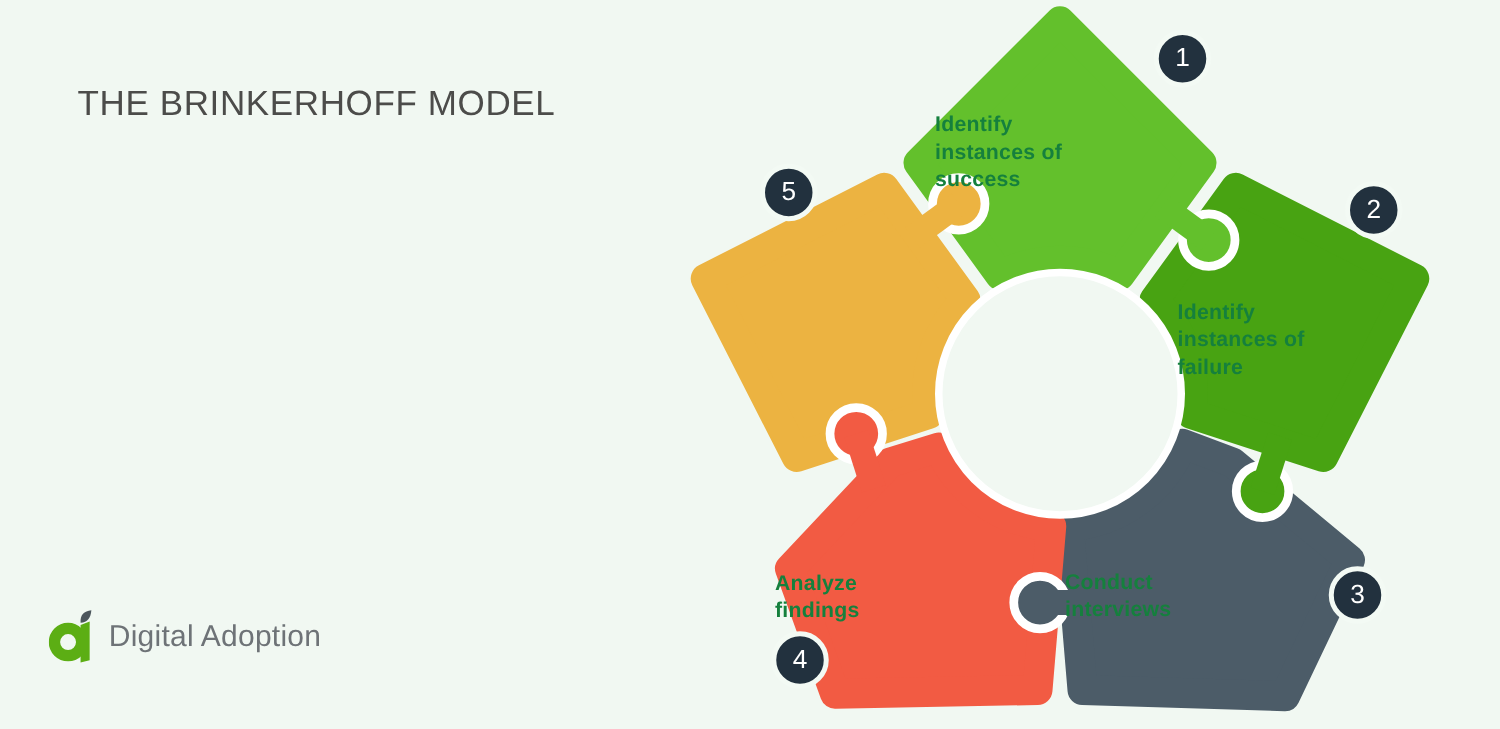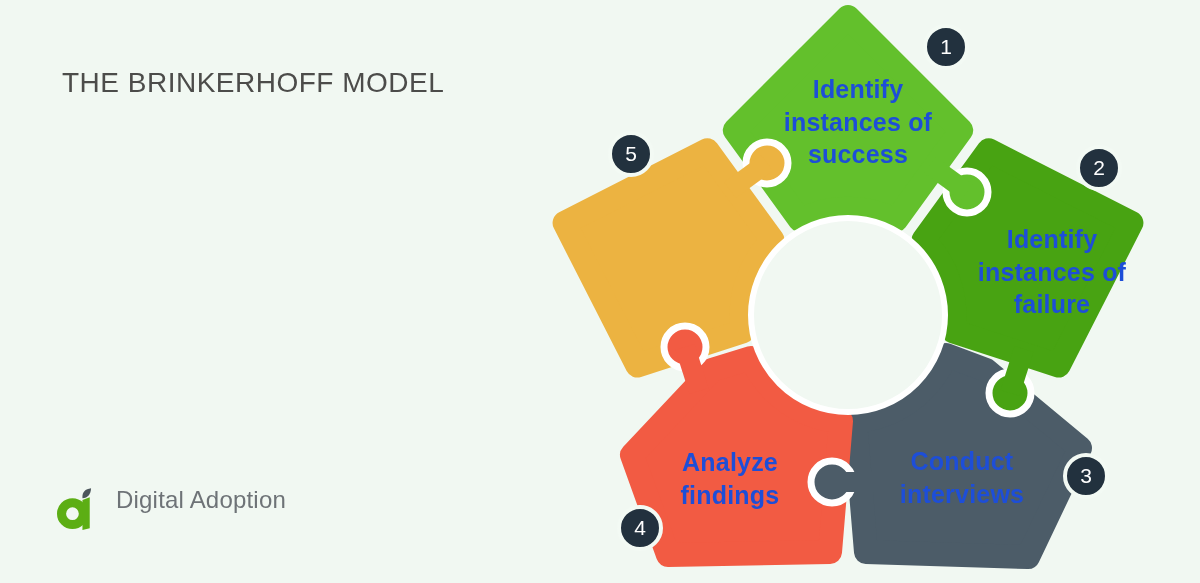--- a/index.html
+++ b/index.html
@@ -12,36 +12,36 @@
   .canvas { position:absolute; inset:0; width:1200px; height:583px; }
   svg.diagram { position:absolute; left:0; top:0; }
   .page-title {
     position:absolute; left:62px; top:67px;
     font-size:28px; font-weight:400; letter-spacing:0.5px;
     color:#4c4c4a;
   }
   .step-label {
     position:absolute; width:220px;
     transform:translate(-50%,-50%);
-    text-align:center; color:#1d4ed8;
-    font-size:25px; font-weight:700; line-height:1.3;
+    color:#15803d;
+    font-size:17px; font-weight:700; line-height:1.3;
     white-space:pre-line; letter-spacing:0.2px;
   }
   .step-badge {
     position:absolute; width:46px; height:46px;
     transform:translate(-50%,-50%);
     border-radius:50%;
     border:4px solid #f3faf4;
     background:#22313e; color:#ffffff;
     display:flex; align-items:center; justify-content:center;
     font-size:21px; font-weight:500;
   }
   .footer-logo {
-    position:absolute; left:57px; top:486px;
-    display:flex; gap:19px;
+    position:absolute; left:39px; top:486px;
+    display:flex; align-items:center; gap:8px;
   }
   .logo-text {
     font-size:24px; font-weight:500; color:#6e7377; letter-spacing:0.2px;
   }
 </style>
 </head>
 <body>
 
 <div class="canvas">
 

